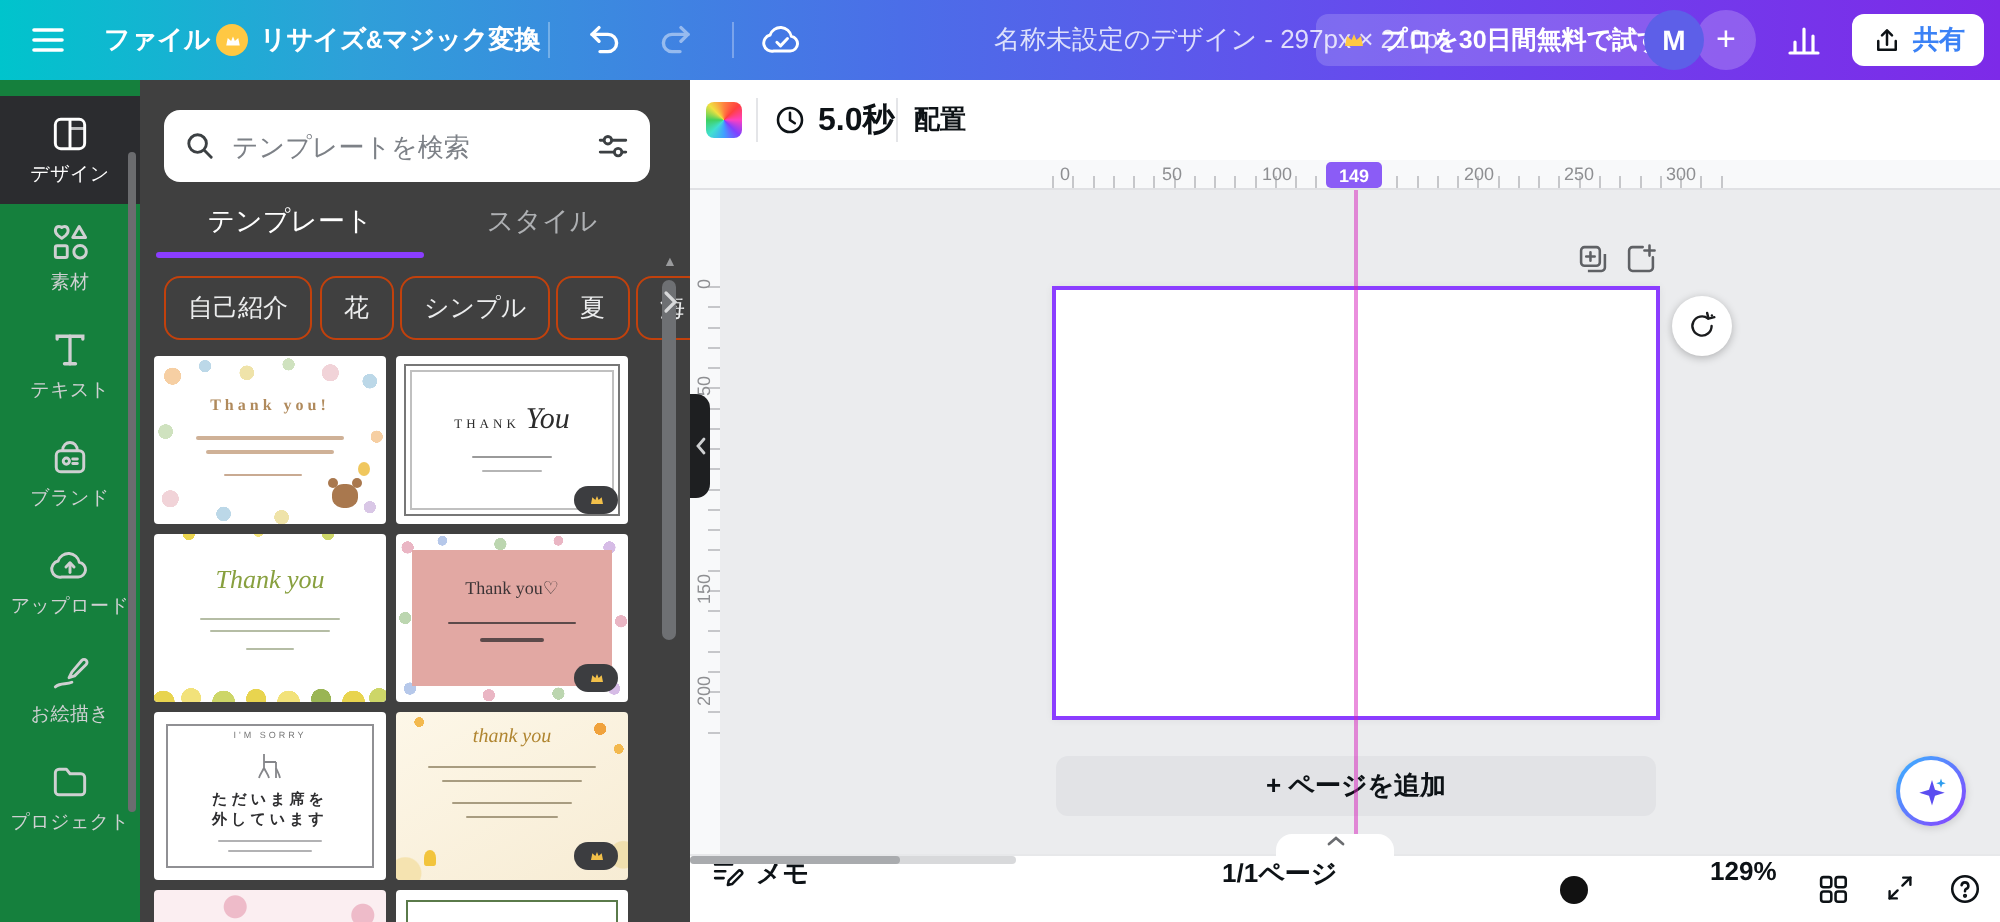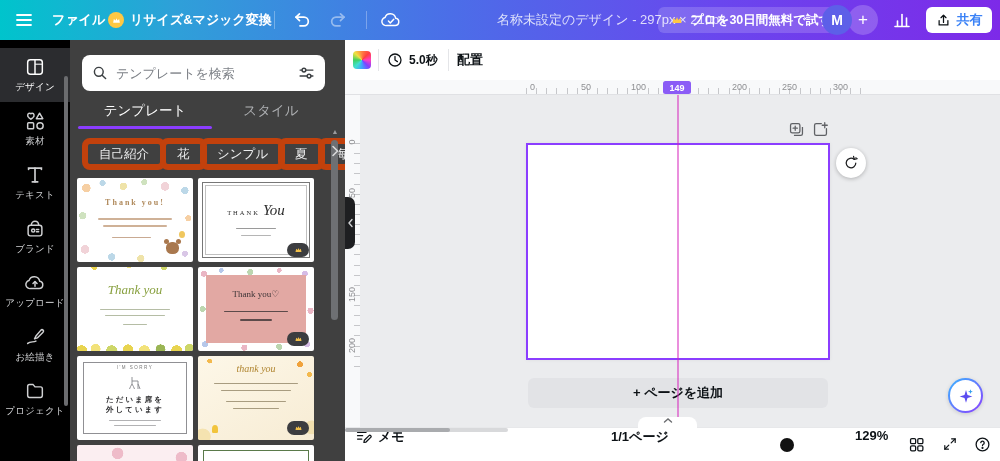--- a/index.html
+++ b/index.html
@@ -7,57 +7,57 @@
   body { font-family:"Liberation Sans","DejaVu Sans",sans-serif; }
   #app { position:relative; width:1000px; height:461px; background:#ebecee; overflow:hidden; }
 
   
   #topbar { position:absolute; left:0; top:0; width:1000px; height:40px;
     background:linear-gradient(90deg,#00c4cc 0%,#2f9fd9 18%,#4b6ee8 45%,#6a46ee 72%,#7d2ae8 100%); z-index:20; }
   .tb-item { position:absolute; top:0; height:40px; display:flex; align-items:center; color:#fff; }
   .tb-label { font-size:13px; font-weight:700; color:#fff; }
   .tb-sep { position:absolute; top:11px; width:1px; height:18px; background:rgba(255,255,255,.3); }
   #menu-btn { left:14px; } #file-btn { left:52px; }
-  #resize-btn { left:108px; gap:6px; }
+  #resize-btn { left:108px; gap:6px;font-family:Liberation Mono, monospace; }
   .crown-dot { width:16px; height:16px; border-radius:50%; background:#ffc843; display:flex; align-items:center; justify-content:center; }
   #undo-btn { left:292px; } #redo-btn { left:328px; opacity:.45; } #cloud-status { left:380px; }
   #doc-title { position:absolute; left:497px; top:0; height:40px; display:flex; align-items:center;
     font-size:13px; color:rgba(255,255,255,.8); }
   #trial-btn { position:absolute; left:658px; top:7px; height:26px; padding:0 12px; border-radius:6px;
     background:rgba(255,255,255,.17); display:flex; align-items:center; gap:7px; cursor:pointer; }
   #trial-btn span { font-size:12.5px; font-weight:700; color:#fff; }
   #avatar { position:absolute; left:822px; top:5px; width:30px; height:30px; border-radius:50%;
     background:#5d5fe8; color:#fff; font-size:14px; font-weight:700; display:flex; align-items:center; justify-content:center; z-index:2; }
   #add-member-btn { position:absolute; left:848px; top:5px; width:30px; height:30px; border-radius:50%;
     background:rgba(255,255,255,.2); color:#fff; font-size:17px; display:flex; align-items:center; justify-content:center; z-index:1; }
   #insights-btn { position:absolute; left:890px; top:9px; width:24px; height:22px; display:flex; align-items:center; justify-content:center; }
   #share-btn { position:absolute; left:926px; top:7px; width:66px; height:26px; background:#fff; border-radius:6px;
     display:flex; align-items:center; justify-content:center; gap:6px; color:#3b82f6; }
   #share-btn span { font-size:13px; font-weight:700; }
 
   
-  #sidebar { position:absolute; left:0; top:40px; width:70px; height:421px; background:#000000; z-index:10; }
+  #sidebar { position:absolute; left:0; top:40px; width:70px; height:421px; background:#15803d; z-index:10; }
   .sb-item { position:absolute; left:0; width:70px; height:54px; display:flex; flex-direction:column;
     align-items:center; justify-content:center; gap:3px; color:#cfd0d2; cursor:pointer; }
   .sb-item.active { background:#2b2c2f; color:#fff; }
   .sb-item .lbl { font-size:9.5px; letter-spacing:.2px; }
   #sb-scroll { position:absolute; left:64px; top:36px; width:4px; height:330px; border-radius:2px; background:#6b6c6f; }
 
   
   #panel { position:absolute; left:70px; top:40px; width:275px; height:421px; background:#404040; z-index:10; overflow:hidden; }
   #search-box { position:absolute; left:12px; top:15px; width:243px; height:36px; background:#fff; border-radius:8px;
     display:flex; align-items:center; padding:0 10px; gap:8px; }
   #search-box input { flex:1; border:none; outline:none; font-size:13px; color:#202124; background:transparent;
     font-family:"Liberation Sans","DejaVu Sans",sans-serif; min-width:0; }
   #search-box input::placeholder { color:#7d8187; }
   .tab { position:absolute; top:62px; font-size:13.5px; font-weight:400; cursor:pointer; }
   #tab-templates { left:8px; width:134px; text-align:center; color:#fff; }
   #tab-styles { left:142px; width:118px; text-align:center; color:#aeb0b3; }
   #tab-underline { position:absolute; left:8px; top:86px; width:134px; height:3px; border-radius:2px; background:#8b3dff; }
-  .chip { position:absolute; top:98px; height:32px; border:6px solid #c2410c; border-radius:8px; color:#ecedee;
+  .chip { position:absolute; top:98px; height:32px; border:1px solid #c2410c; border-radius:8px; color:#ecedee;
     font-size:12.5px; display:flex; align-items:center; padding:0 11px; cursor:pointer; white-space:nowrap; }
   #chip-scroll-right { position:absolute; left:260px; top:104px; color:#d8d9da; z-index:3; }
   #panel-scroll-up { position:absolute; left:261px; top:88px; width:8px; text-align:center; color:#9a9b9d; font-size:7px; }
   #panel-scrollbar { position:absolute; left:261px; top:100px; width:7px; height:180px; border-radius:4px; background:#6e7073; z-index:2; }
 
   
   .card { position:absolute; width:116px; height:84px; background:#fff; border-radius:2px; overflow:hidden; cursor:pointer; }
   .card .abs { position:absolute; }
   .hline { position:absolute; height:1.5px; border-radius:1px; }
   .probadge { position:absolute; right:5px; bottom:5px; width:22px; height:14px; border-radius:8px;
@@ -140,21 +140,21 @@
       radial-gradient(circle 12px at 65% 35%, #f7d9e2 55%, transparent 60%),
       radial-gradient(circle 10px at 90% 15%, #eebbc9 55%, transparent 60%), #fbeef1; }
   .c-greenframe .frame { inset:5px; border:1px solid #5a7a4a; }
 
   
   #canvasbar { position:absolute; left:345px; top:40px; width:655px; height:40px; background:#fff; z-index:5; }
   #color-swatch { position:absolute; left:8px; top:11px; width:18px; height:18px; border-radius:4px;
     background:conic-gradient(from 45deg,#ff4040,#ff40c0,#8040ff,#40a0ff,#40e0d0,#40d060,#f0e040,#ff8040,#ff4040); }
   .cb-sep { position:absolute; top:9px; width:1px; height:22px; background:#e4e5e8; }
   #anim-duration { position:absolute; left:42px; top:0; height:40px; display:flex; align-items:center; gap:6px;
-    color:#0d1216; font-size:12px; font-weight:700; }
+    color:#0d1216; font-size:16px; font-weight:700; }
   #position-btn { position:absolute; left:112px; top:0; height:40px; display:flex; align-items:center;
     color:#0d1216; font-size:13px; font-weight:700; }
 
   
   #hruler { position:absolute; left:345px; top:80px; width:655px; height:15px; background:#f8f9fa;
     border-bottom:1px solid #e0e1e4; z-index:4; }
   #hruler-ticks { position:absolute; left:181px; bottom:0; width:336px; height:6px;
     background:repeating-linear-gradient(90deg,#c6c7ca 0 1px,transparent 1px 10.13px); }
   .hlabel { position:absolute; top:2px; font-size:9px; color:#8e8f92; }
   #guide-badge { position:absolute; left:318px; top:1px; width:28px; height:13px; background:#8b5cf6;

